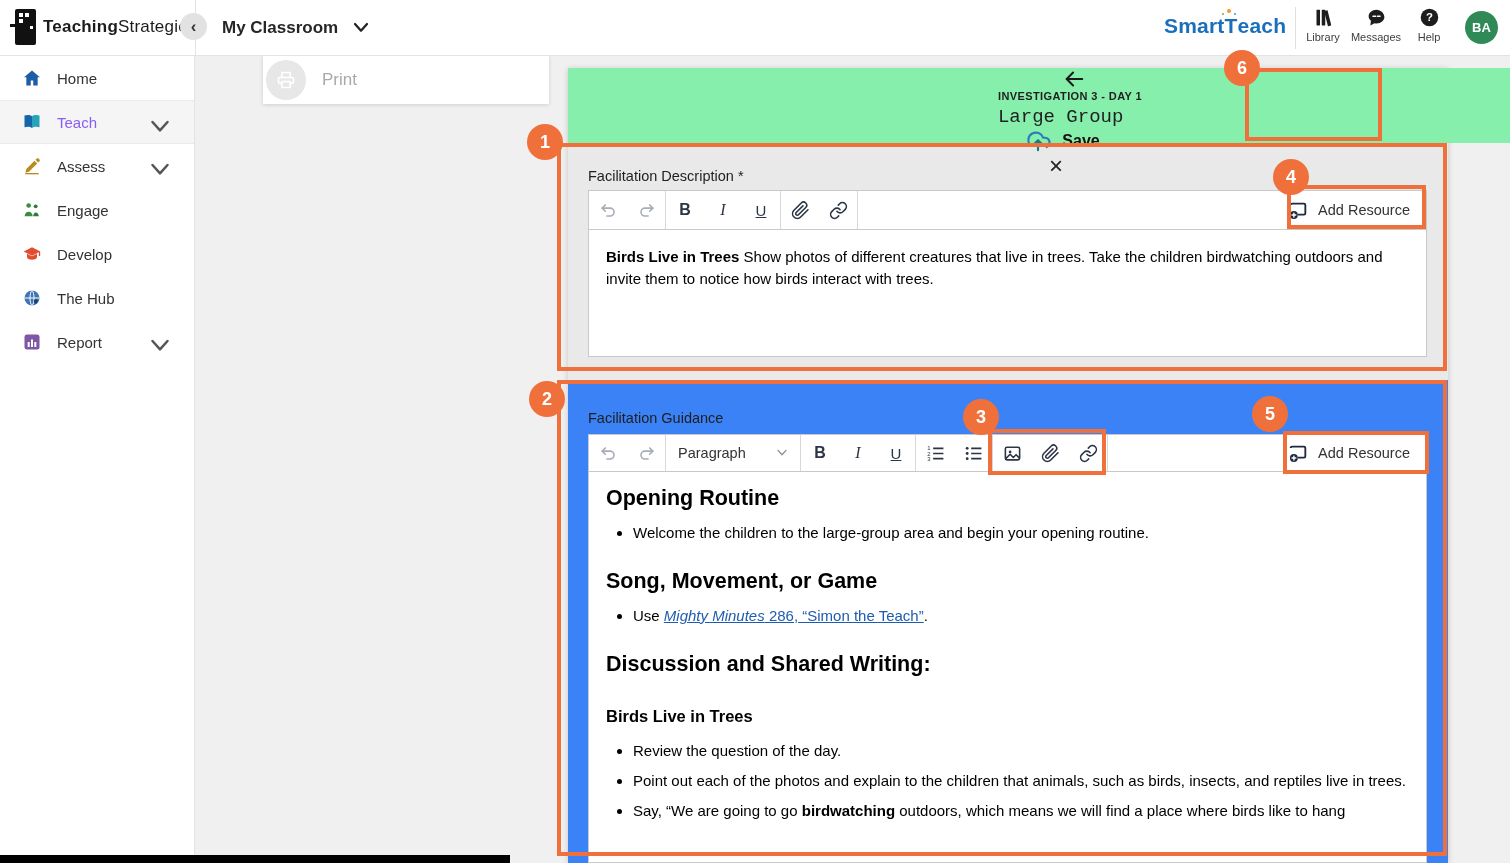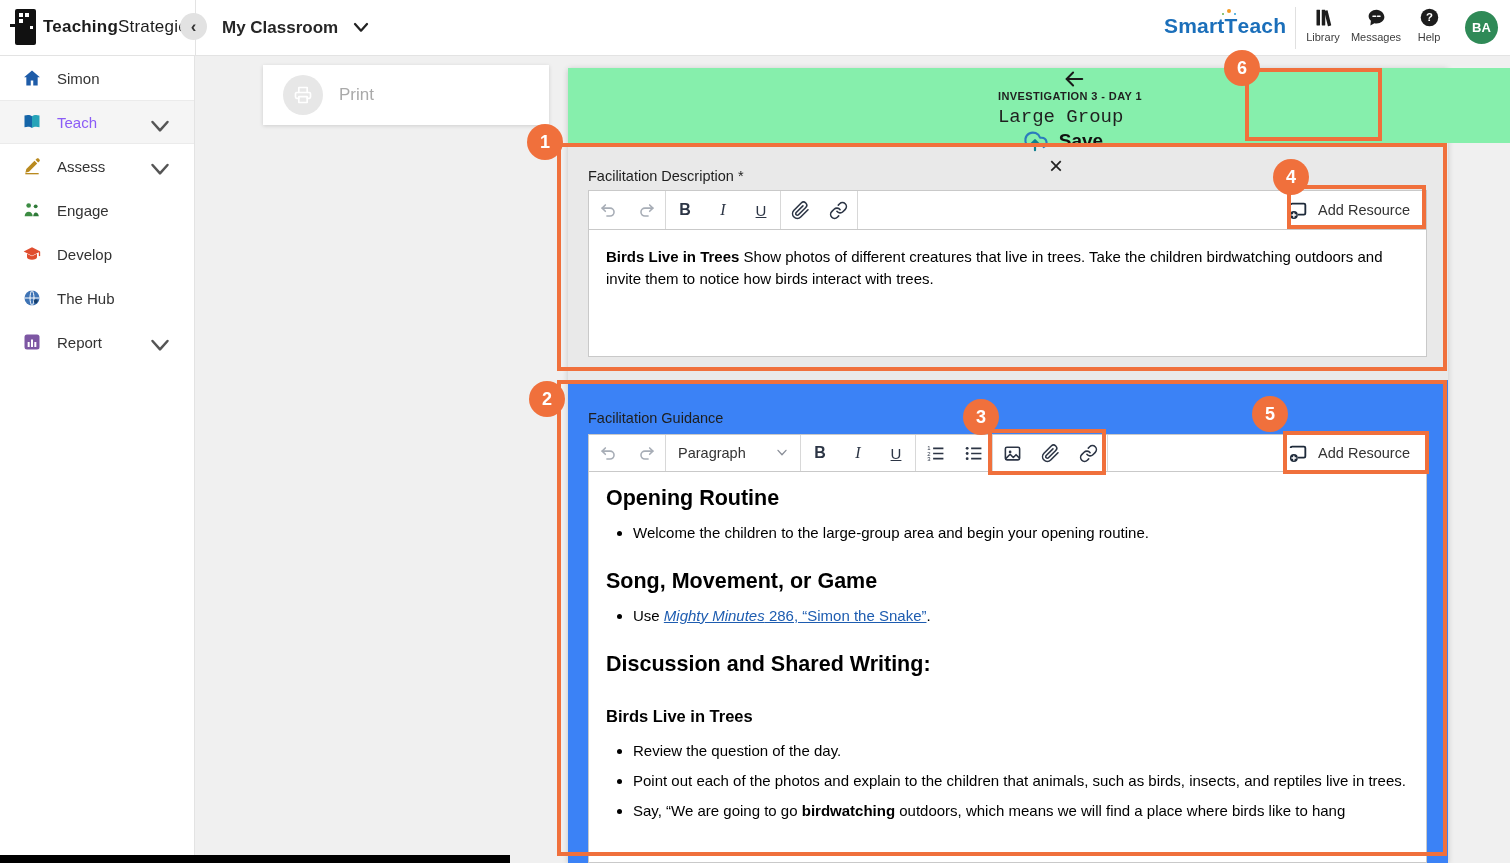--- a/index.html
+++ b/index.html
@@ -40,38 +40,38 @@
   .sidebar { position:absolute; left:0; top:56px; width:195px; height:807px; background:#fff;
              border-right:1px solid #e3e3e3; z-index:20; }
   .side-item { position:relative; height:44px; display:flex; align-items:center;
                padding-left:22px; cursor:pointer; }
   .side-item svg { width:20px; height:20px; flex:0 0 20px; }
   .side-label { margin-left:15px; font-size:15px; color:#333; }
   .side-item.active { background:#f5f5f5; border-top:1px solid #ebebeb; border-bottom:1px solid #ebebeb; }
   .side-item.active .side-label { font-weight:normal; color:#8b5cf6; }
   .side-chev { position:absolute; right:24px; top:16px; }
   
-  .print-card { position:absolute; left:263px; top:65px; width:286px; height:60px; background:#fff;
+  .print-card { position:absolute; left:263px; top:55px; width:286px; height:49px; background:#fff;
                 box-shadow:0 1px 4px rgba(0,0,0,.14); display:flex; align-items:center;
-                padding-left:20px; z-index:10; cursor:pointer; }
+                padding-left:3px; z-index:10; cursor:pointer; }
   .print-circle { width:40px; height:40px; border-radius:50%; background:#e7e7e7;
                   display:flex; align-items:center; justify-content:center; }
   .print-label { margin-left:16px; font-size:17px; color:#a9a9a9; }
   
   .modal { position:absolute; left:568px; top:68px; width:880px; height:795px; background:#e9e9e9;
            box-shadow:0 1px 6px rgba(0,0,0,.18); z-index:10; }
   .modal-header { position:absolute; left:0; top:0; width:988px; height:75px; background:#86efac;
                   display:flex; align-items:center;flex-direction:column; }
   .hdr-back { margin-left:24px; cursor:pointer; display:flex; }
   .hdr-titles { margin-left:16px; }
   .hdr-eyebrow { font-size:11px; font-weight:bold; letter-spacing:.4px; color:#1f1f1f; }
   .hdr-title { font-size:19px; color:#1f1f1f; margin-top:4px;font-family:Liberation Mono, monospace; }
   .hdr-spacer { flex:1; }
   .save-btn { display:flex; align-items:center; gap:10px; height:75px; padding:0 26px; cursor:pointer; }
-  .save-label { font-size:19px; font-weight:bold; color:#111; }
+  .save-label { font-size:16px; font-weight:bold; color:#111; }
   .close-btn { font-size:24px; color:#222; padding:0 26px 0 14px; cursor:pointer; line-height:1; }
   
   .field-label { position:absolute; left:20px; font-size:14.5px; color:#1e1e1e; }
   .toolbar { position:absolute; left:20px; width:839px; background:#fff; border:1px solid #c9c9c9;
              display:flex; align-items:stretch; }
   .tb-btn { width:38px; display:flex; align-items:center; justify-content:center; cursor:pointer;
             color:#2c3545; }
   .tb-btn svg { width:19px; height:19px; }
   .tb-btn.disabled { color:#a7adb6; }
   .tb-sep { width:1px; background:#d8d8d8; }
@@ -155,21 +155,21 @@
       <span class="nav-label">Help</span>
     </div>
     <div class="avatar">BA</div>
   </div>
 
   <div class="sidebar">
     <div class="side-item">
       <svg viewBox="0 0 24 24">
           <path d="M12 3 2.5 11.2h2.7V21h5.3v-6h3v6h5.3v-9.8h2.7z" fill="#1e5ca8"></path>
         </svg>
-      <span class="side-label">Simon</span>
+      <span class="side-label">Home</span>
     </div>
     <div class="side-item active">
       <svg viewBox="0 0 24 24">
           <path d="M12 5.2C10 3.4 6.5 3.2 3 4.2v14c3.5-1 7-.8 9 1z" fill="#1565a8"></path>
           <path d="M12 5.2c2-1.8 5.5-2 9-1v14c-3.5-1-7-.8-9 1z" fill="#26a3b8"></path>
         </svg>
       <span class="side-label">Teach</span>
       <svg class="side-chev" width="13" height="9" viewBox="0 0 24 18">
           <path d="M3 3l9 10 9-10" fill="none" stroke="#555" stroke-width="3" stroke-linecap="round" stroke-linejoin="round"></path>
         </svg>
@@ -377,21 +377,21 @@
           <span class="add-res-label">Add Resource</span>
         </span>
       </div>
       <div class="editor-area g-content" style="top:92px; height:391px; padding-top:2px">
         <div class="c-h2 first">Opening Routine</div>
         <ul>
           <li>Welcome the children to the large-group area and begin your opening routine.</li>
         </ul>
         <div class="c-h2">Song, Movement, or Game</div>
         <ul>
-          <li><span>Use </span><span class="lnk"><i>Mighty Minutes</i><span> 286, “Simon the Snake”</span></span><span>.</span></li>
+          <li><span>Use </span><span class="lnk"><i>Mighty Minutes</i><span> 286, “Simon the Teach”</span></span><span>.</span></li>
         </ul>
         <div class="c-h2">Discussion and Shared Writing:</div>
         <div class="c-h4">Birds Live in Trees</div>
         <ul>
           <li>Review the question of the day.</li>
           <li>Point out each of the photos and explain to the children that animals, such as birds, insects, and reptiles live in trees.</li>
           <li><span>Say, “We are going to go </span><b>birdwatching</b><span> outdoors, which means we will find a place where birds like to hang</span></li>
         </ul>
       </div>
     </div>

